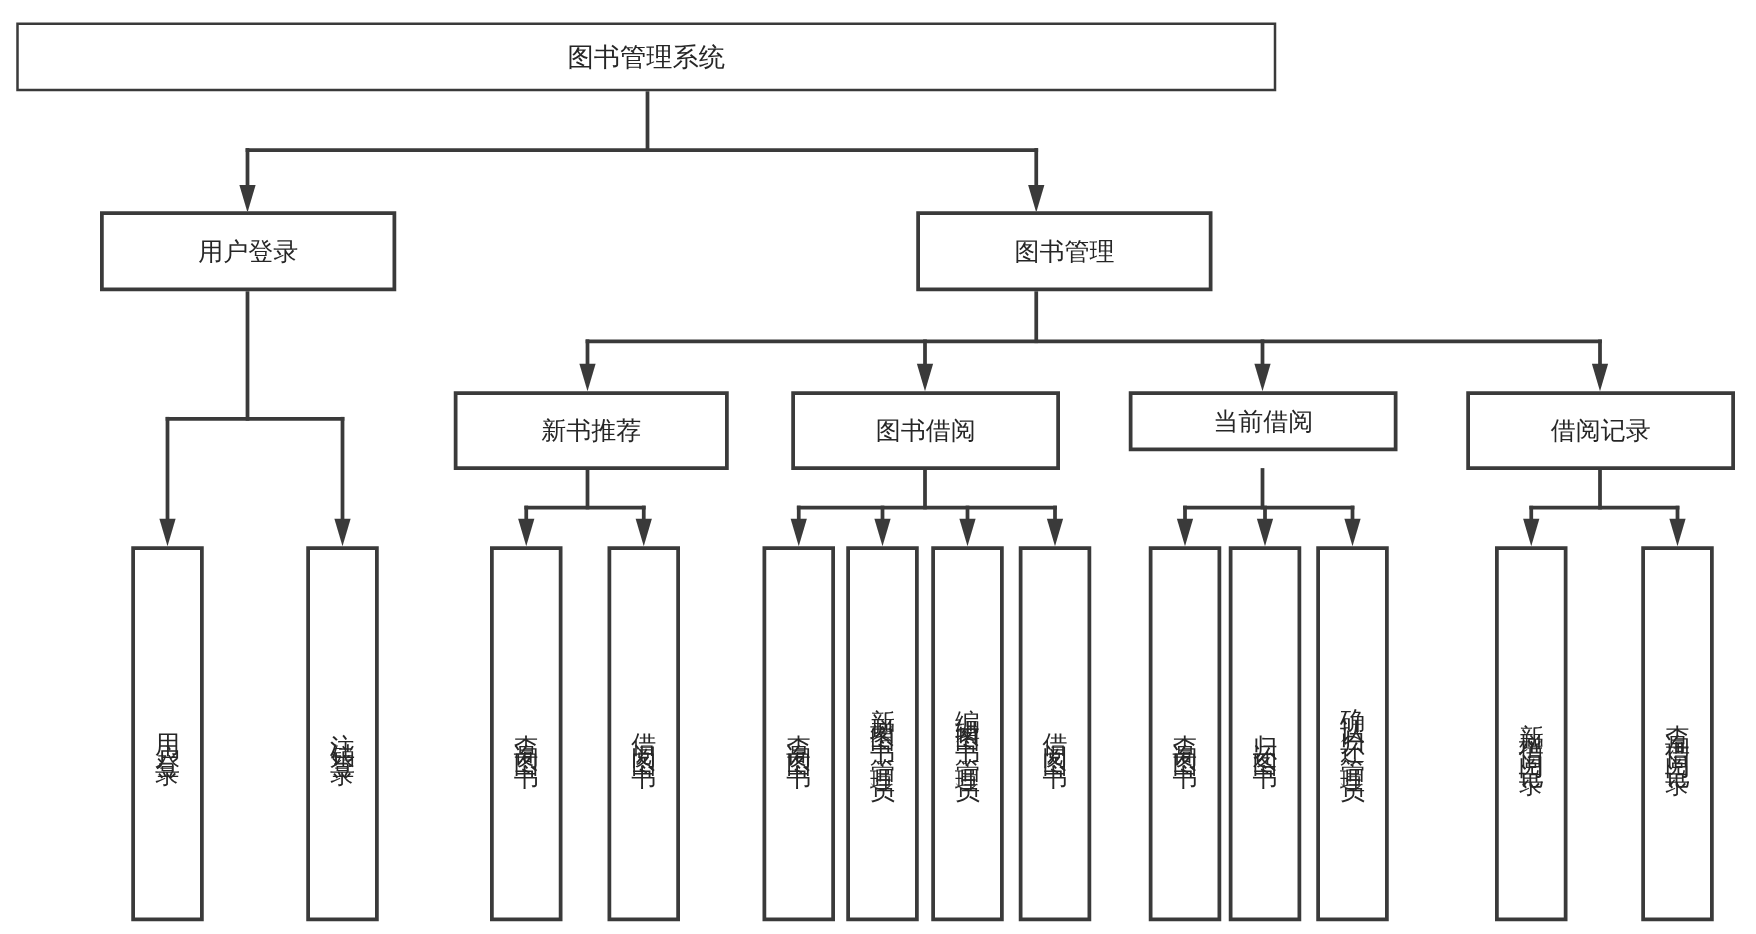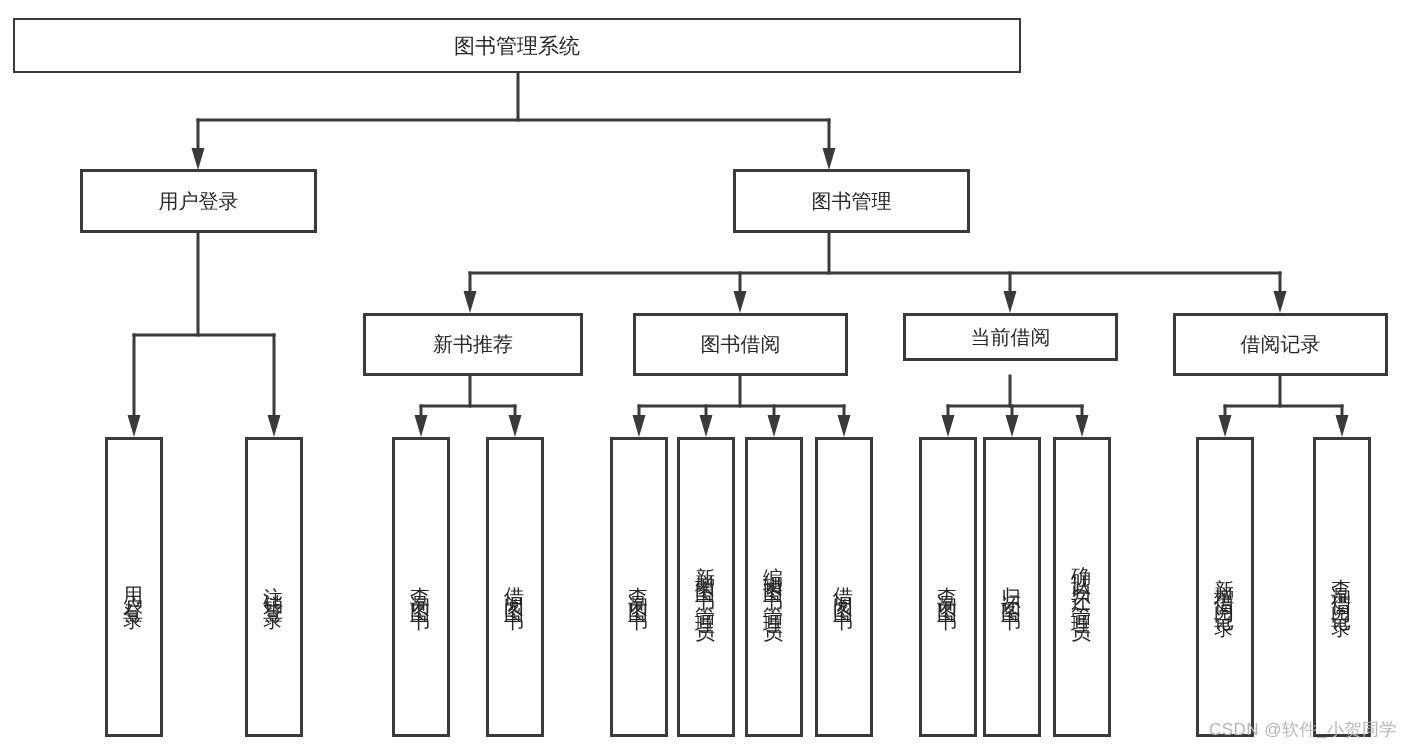--- a/index.html
+++ b/index.html
@@ -162,15 +162,14 @@
     <span>确认归还（管理员）</span>
   </div>
 
   <div class="box leaf" style="left:1196px;top:437px;width:58px;height:300px;">
     <span>新增借阅记录</span>
   </div>
   <div class="box leaf" style="left:1313px;top:437px;width:58px;height:300px;">
     <span>查询借阅记录</span>
   </div>
 
-  <div class="watermark">CSDN @软件_小贺同学</div>
 
 </div>
 
 </body></html>

